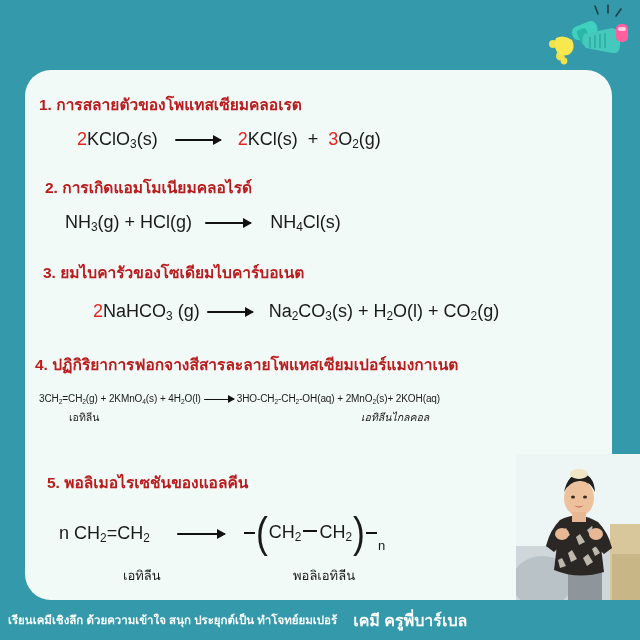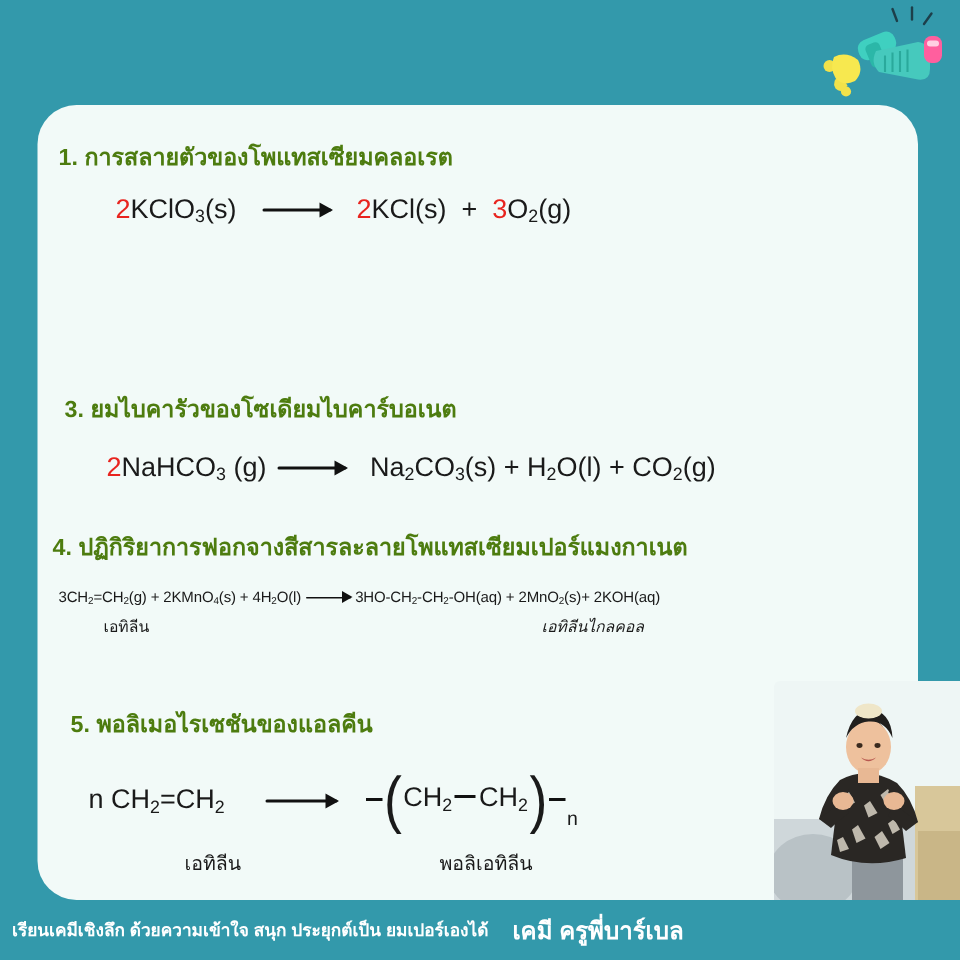--- a/index.html
+++ b/index.html
@@ -45,21 +45,21 @@
     left: 25px; top: 70px;
     width: 587px; height: 530px;
     background: #f2faf8;
     border-radius: 26px;
     overflow: hidden;
   }
 
   .rx { position: absolute; left: 0; width: 587px; }
 
   .rx-head {
-    color: #4d7c0f;
+    color: #b91c1c;
     font-weight: bold;
     font-size: 15.5px;
     white-space: nowrap;
   }
   .rx-eq {
     color: #1a1a1a;
     font-size: 18px;
     white-space: nowrap;
   }
   .red { color: #e8241f; }
@@ -196,27 +196,38 @@
     </div>
     <div class="rx-eq" style="margin-left:52px; margin-top:12px;">
       <span class="red">2</span>KClO<sub>3</sub>(s)
       <span class="arrow" style="width:46px; margin:0 12px;"><span class="shaft"></span><span class="head"></span></span>
       <span class="red">2</span>KCl(s)
       &nbsp;+&nbsp;
       <span class="red">3</span>O<sub>2</sub>(g)
     </div>
   </div>
 
+  <div class="rx" style="top:105px;">
+    <div class="rx-head" style="margin-left:20px;">
+      <span>2.</span>
+      <span>การเกิดแอมโมเนียมคลอไรด์</span>
+    </div>
+    <div class="rx-eq" style="margin-left:40px; margin-top:12px;">
+      NH<sub>3</sub>(g) + HCl(g)
+      <span class="arrow" style="width:46px; margin:0 4px 0 8px;"><span class="shaft"></span><span class="head"></span></span>
+      &nbsp; NH<sub>4</sub>Cl(s)
+    </div>
+  </div>
 
   <div class="rx" style="top:190px;">
     <div class="rx-head" style="margin-left:18px;">
       <span>3.</span>
       <span>ยมไบคารัวของโซเดียมไบคาร์บอเนต</span>
     </div>
-    <div class="rx-eq" style="margin-left:46px; margin-top:16px;">
+    <div class="rx-eq" style="margin-left:68px; margin-top:16px;">
       <span class="red">2</span>NaHCO<sub>3</sub> (g)
       <span class="arrow" style="width:46px; margin:0 6px 0 2px;"><span class="shaft"></span><span class="head"></span></span>
       &nbsp;Na<sub>2</sub>CO<sub>3</sub>(s) + H<sub>2</sub>O(l) + CO<sub>2</sub>(g)
     </div>
   </div>
 
   <div class="rx" style="top:282px;">
     <div class="rx-head" style="margin-left:10px;">
       <span>4.</span>
       <span>ปฏิกิริยาการฟอกจางสีสารละลายโพแทสเซียมเปอร์แมงกาเนต</span>
@@ -283,15 +294,15 @@
     <g fill="#3a2a1e">
       <ellipse cx="57" cy="43" rx="2" ry="1.6"></ellipse>
       <ellipse cx="69" cy="43" rx="2" ry="1.6"></ellipse>
     </g>
     <path d="M58 51 Q63 56 68 51 Q63 54 58 51 Z" fill="#b8584f"></path>
     <rect x="56" y="58" width="14" height="10" fill="#e8b894"></rect>
   </svg>
 </div>
 
 <div id="footer">
-  <span id="tagline">เรียนเคมีเชิงลึก ด้วยความเข้าใจ สนุก ประยุกต์เป็น ยมเปอร์เองได้</span>
+  <span id="tagline">เรียนเคมีเชิงลึก ด้วยความเข้าใจ สนุก ประยุกต์เป็น ทำโจทย์ยมเปอร้</span>
   <span id="brand">เคมี ครูพี่บาร์เบล</span>
 </div>
 
 </body></html>

